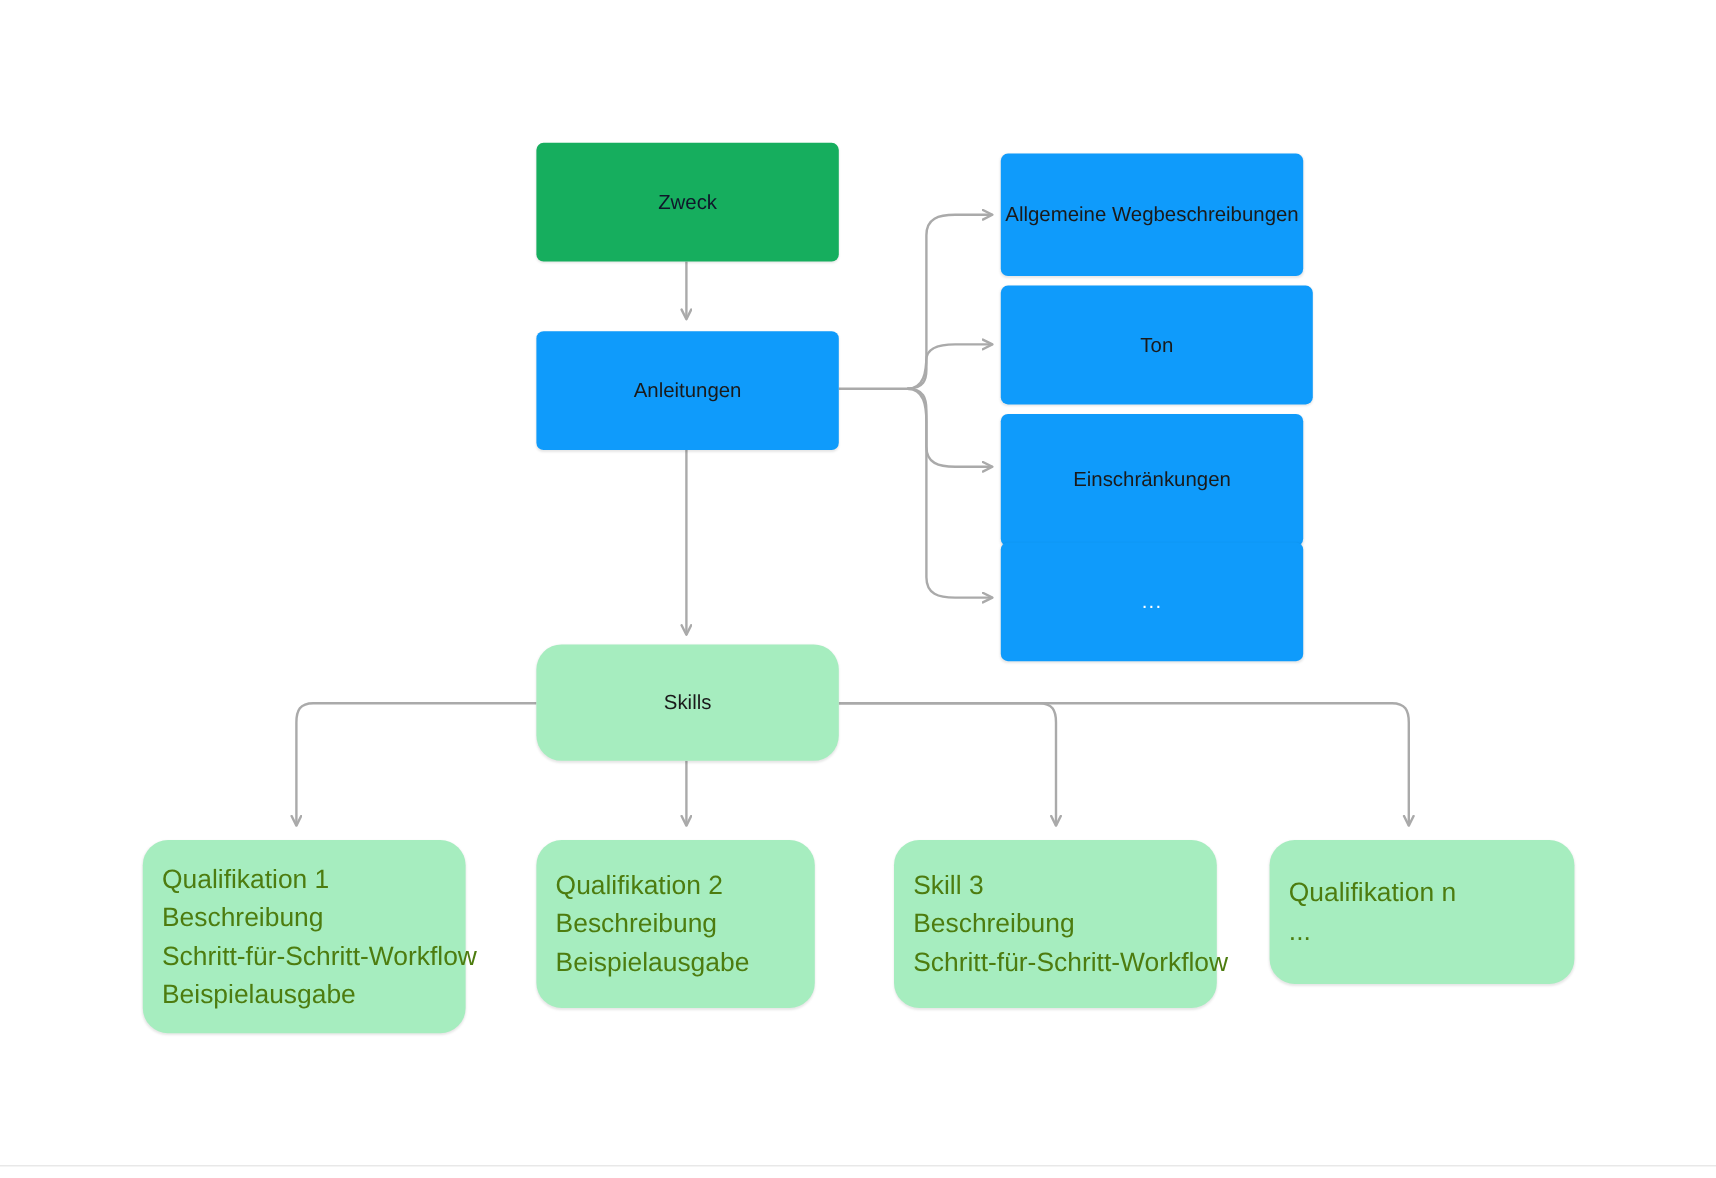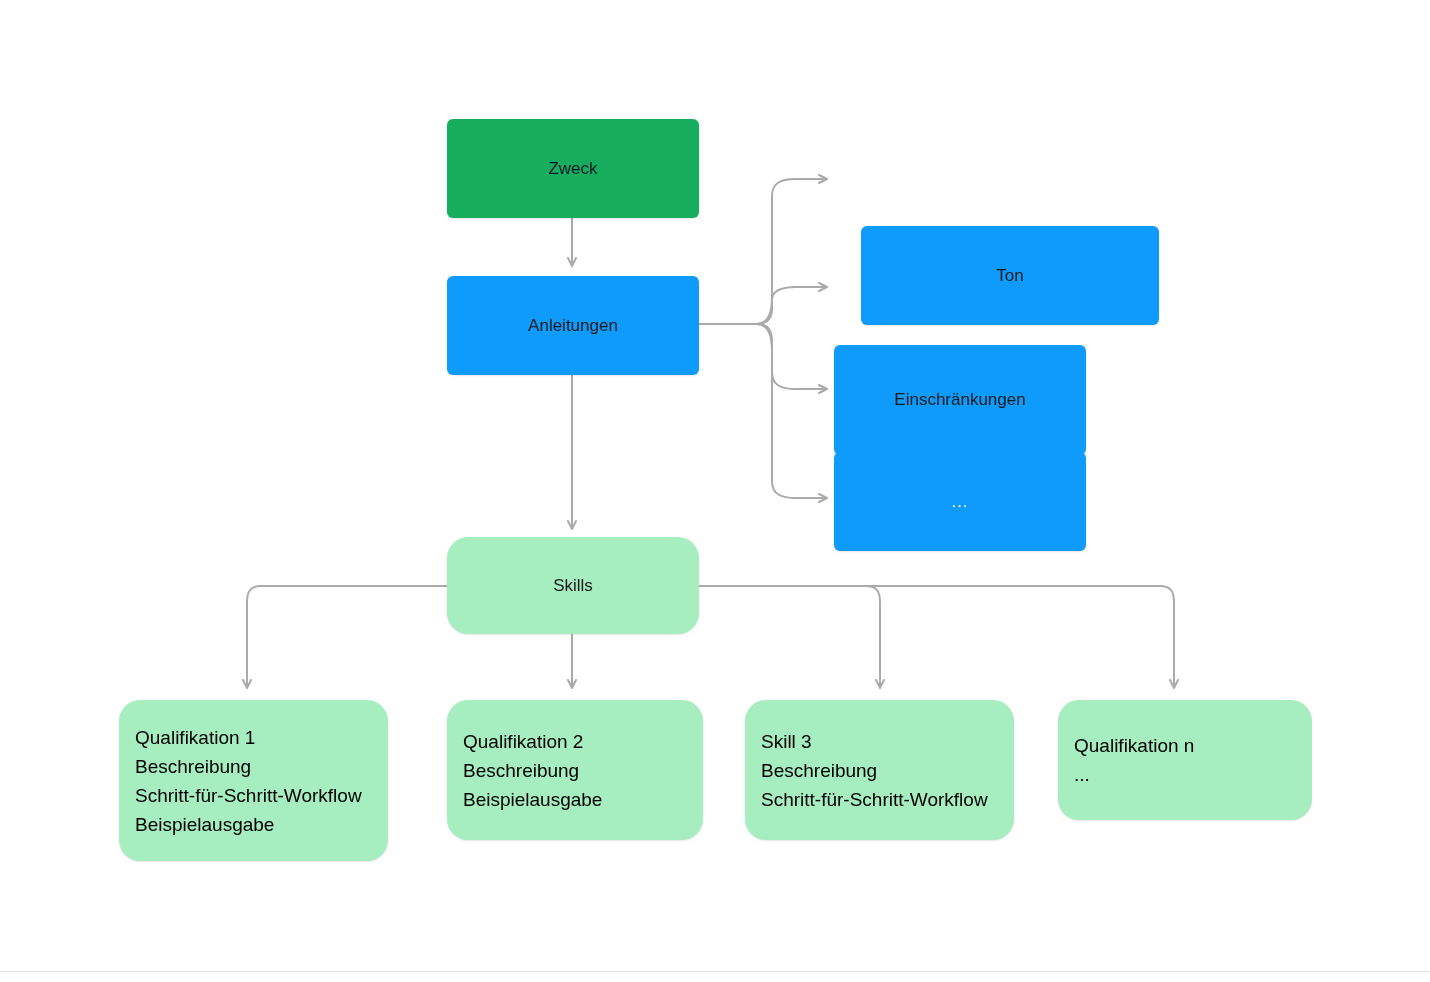--- a/index.html
+++ b/index.html
@@ -47,24 +47,24 @@
   .n-green-dark { background: #16ae5e; color: #ffffff; }
   .n-blue       { background: #0f9bfb; color: #1a1a1a; }
   .n-green-soft { background: #a6edbf; color: #1a1a1a; border-radius: 21px; }
   .label {
     font-size: 17px;
     line-height: 1.25;
     white-space: nowrap;
   }
   .label.white { color: #0f172a; }
   .list-line {
-    font-size: 19px;
+    font-size: 22px;
     line-height: 1.0;
     white-space: nowrap;
-    color: #000000;
+    color: #4d7c0f;
     margin: 5px 0;
   }
   .ellipsis-white { color: #ffffff; font-size: 17px; letter-spacing: 1px; }
   .bottom-rule {
     position: absolute;
     left: 0;
     top: 971px;
     width: 1430px;
     height: 1px;
     background: #e3e3e3;
@@ -106,22 +106,25 @@
   </svg>
 
   <div class="node centered n-green-dark" style="left:447px; top:119px; width:252px; height:99px;">
     <span class="label white">Zweck</span>
   </div>
 
   <div class="node centered n-blue" style="left:447px; top:276px; width:252px; height:99px;">
     <span class="label">Anleitungen</span>
   </div>
 
+  <div class="node centered n-blue" style="left:834px; top:128px; width:252px; height:102px;">
+    <span class="label">Allgemeine Wegbeschreibungen</span>
+  </div>
 
-  <div class="node centered n-blue" style="left:834px; top:226px; width:298px; height:99px;margin-left:27px;">
+  <div class="node centered n-blue" style="left:834px; top:238px; width:260px; height:99px;">
     <span class="label">Ton</span>
   </div>
 
   <div class="node centered n-blue" style="left:834px; top:345px; width:252px; height:110px;">
     <span class="label">Einschränkungen</span>
   </div>
 
   <div class="node centered n-blue" style="left:834px; top:452px; width:252px; height:99px;">
     <span class="ellipsis-white">...</span>
   </div>
@@ -130,21 +133,21 @@
     <span class="label">Skills</span>
   </div>
 
   <div class="node listed n-green-soft" style="left:119px; top:700px; width:269px; height:161px;">
     <span class="list-line">Qualifikation 1</span>
     <span class="list-line">Beschreibung</span>
     <span class="list-line">Schritt-für-Schritt-Workflow</span>
     <span class="list-line">Beispielausgabe</span>
   </div>
 
-  <div class="node listed n-green-soft" style="left:447px; top:700px; width:256px; height:140px;">
+  <div class="node listed n-green-soft" style="left:447px; top:700px; width:232px; height:140px;">
     <span class="list-line">Qualifikation 2</span>
     <span class="list-line">Beschreibung</span>
     <span class="list-line">Beispielausgabe</span>
   </div>
 
   <div class="node listed n-green-soft" style="left:745px; top:700px; width:269px; height:140px;">
     <span class="list-line">Skill 3</span>
     <span class="list-line">Beschreibung</span>
     <span class="list-line">Schritt-für-Schritt-Workflow</span>
   </div>

